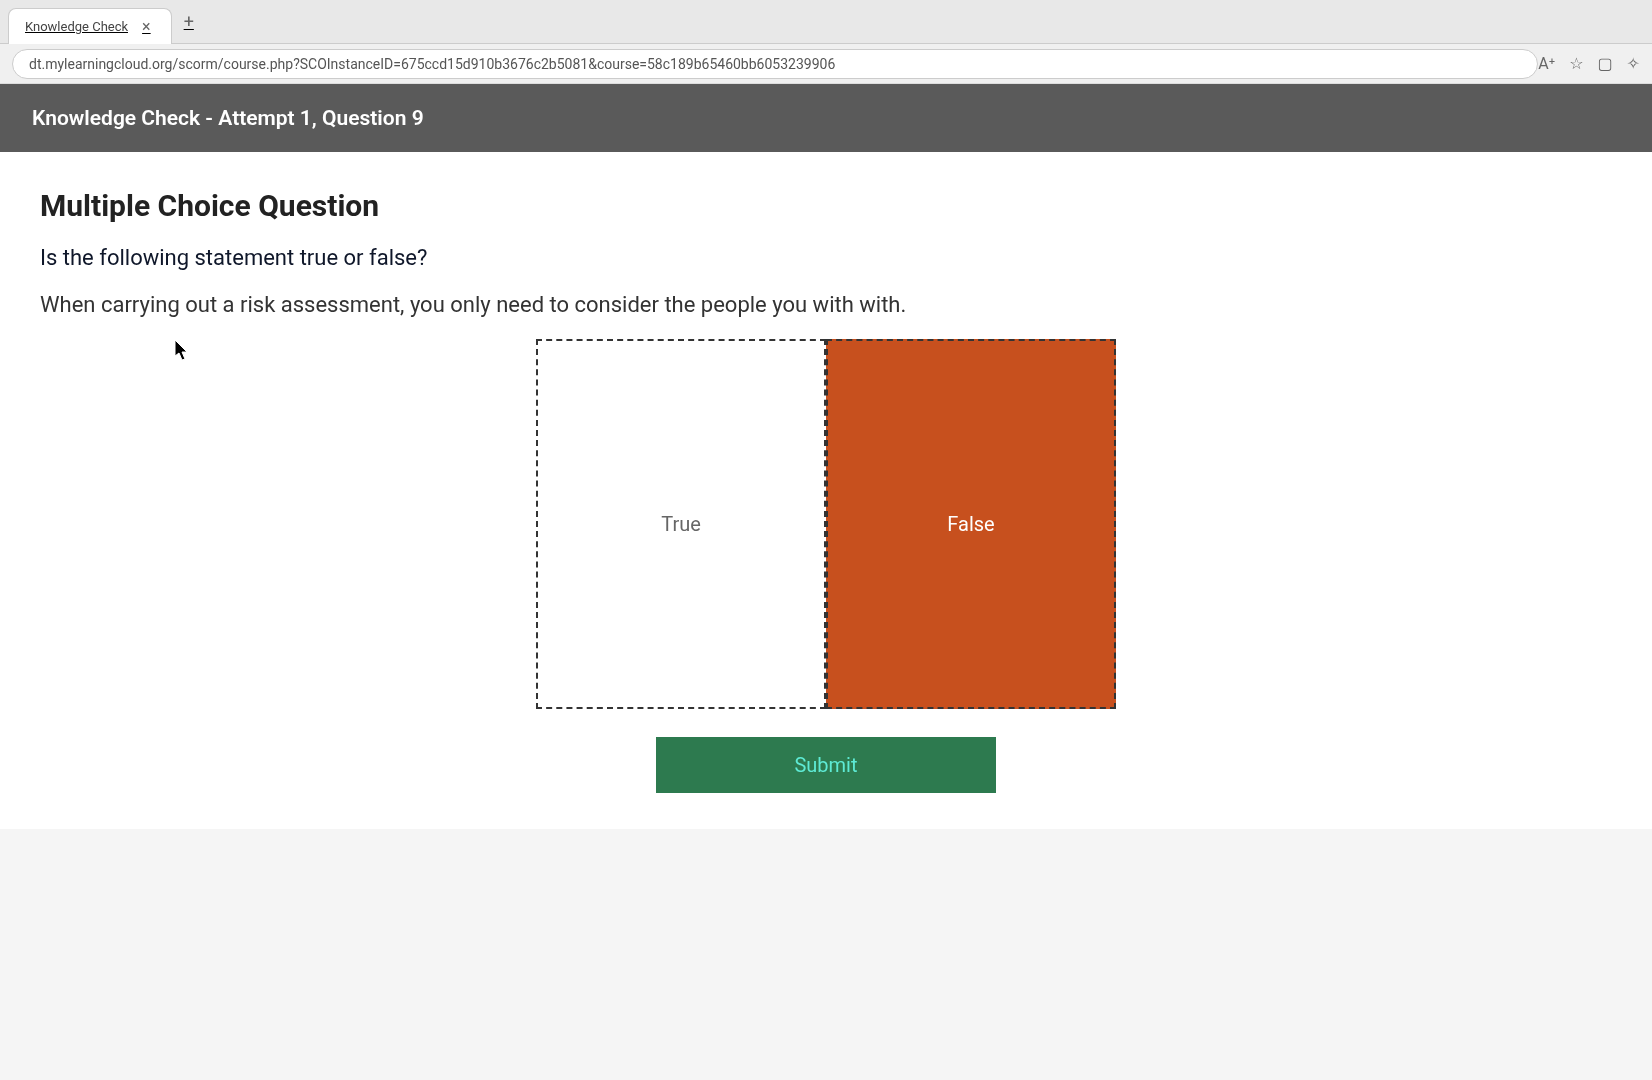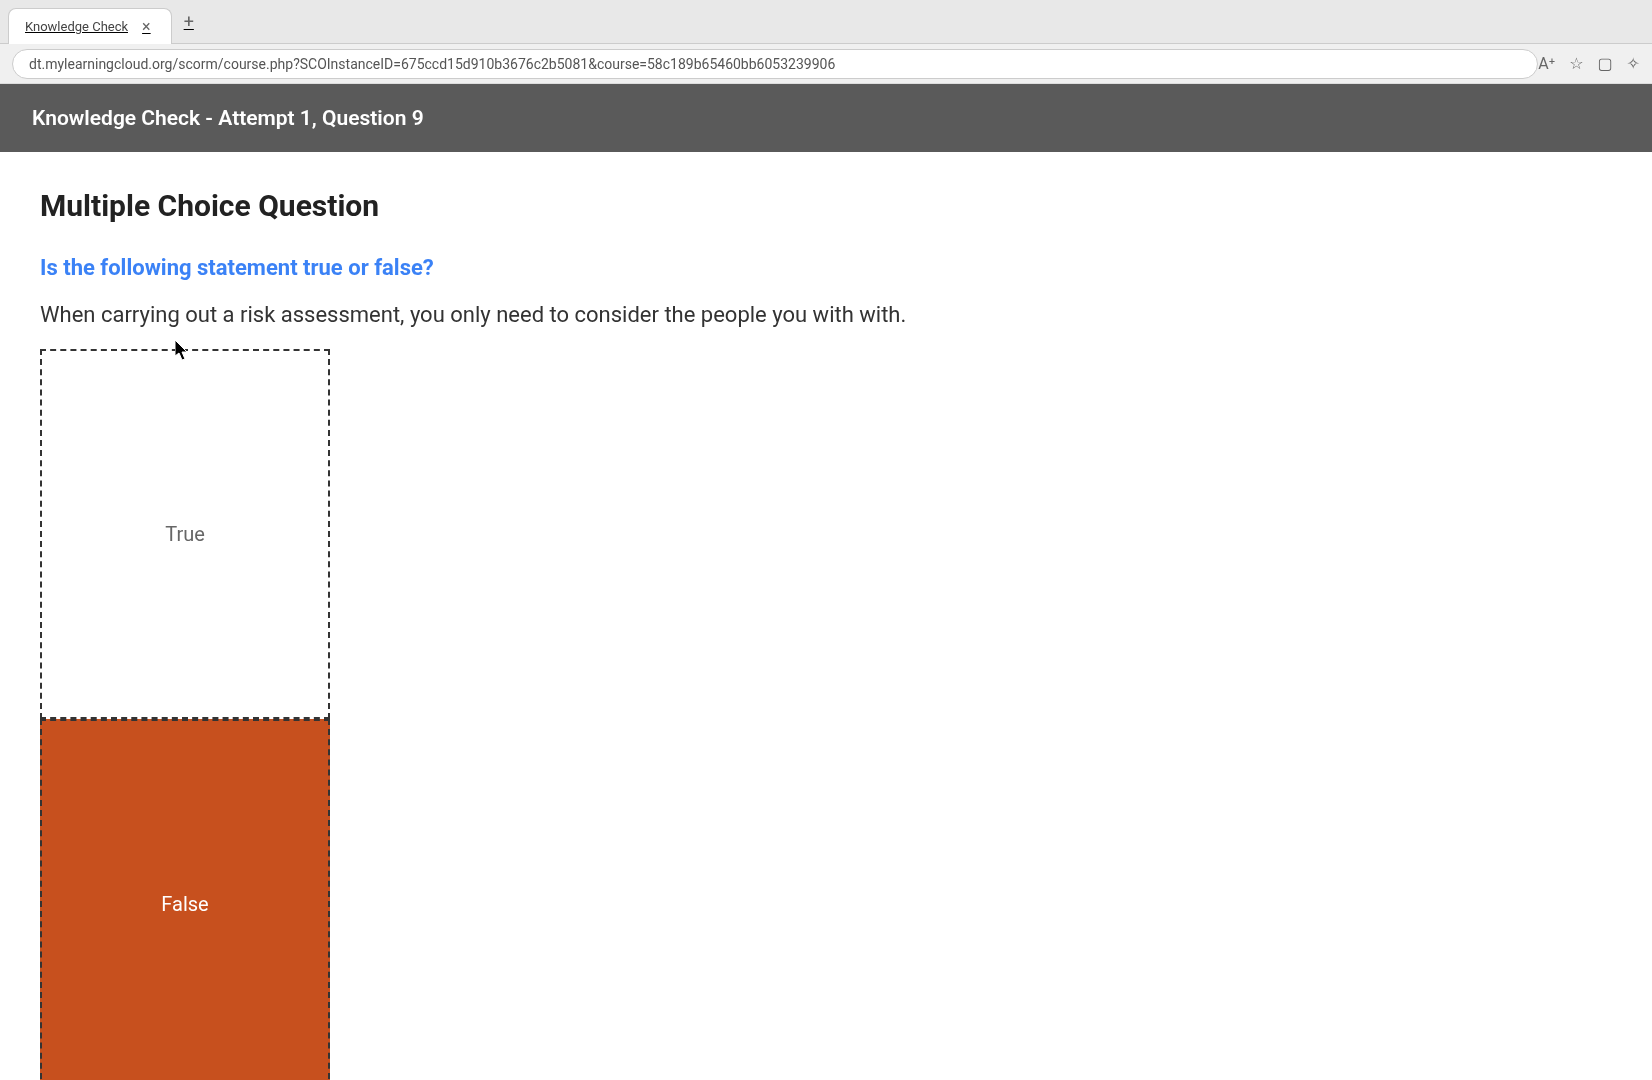--- a/index.html
+++ b/index.html
@@ -101,48 +101,47 @@
       font-weight: 600;
     }
     .content {
       background: #fff;
       padding: 36px 40px;
     }
     .question-heading {
       font-size: 30px;
       font-weight: 700;
       color: #222;
-      margin-bottom: 32px;
+      margin-bottom: 22px;
     }
     .question-intro {
       font-size: 22px;
-      color: #3b82f6;
+      color: #0f172a;
       margin-bottom: 22px;
-      font-weight: 700;
+      font-weight: 400;
     }
     .question-text {
       font-size: 22px;
       color: #333;
       margin-bottom: 22px;
       font-weight: 400;
     }
     .instruction {
       font-size: 22px;
       color: #333;
       margin-bottom: 40px;
     }
     .instruction .bold {
       font-weight: 700;
     }
     .options {
       display: flex;
       justify-content: center;
       gap: 0;
       margin-bottom: 28px;
-      flex-direction: column;
     }
     .option-card {
       width: 290px;
       height: 370px;
       display: flex;
       align-items: center;
       justify-content: center;
       font-size: 20px;
       cursor: pointer;
       position: relative;

